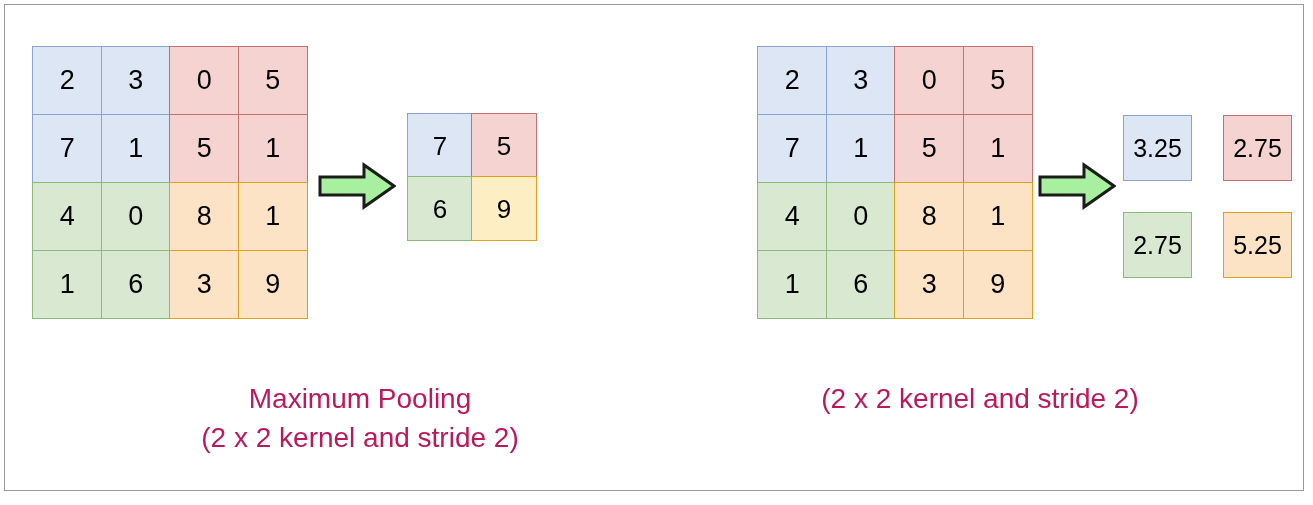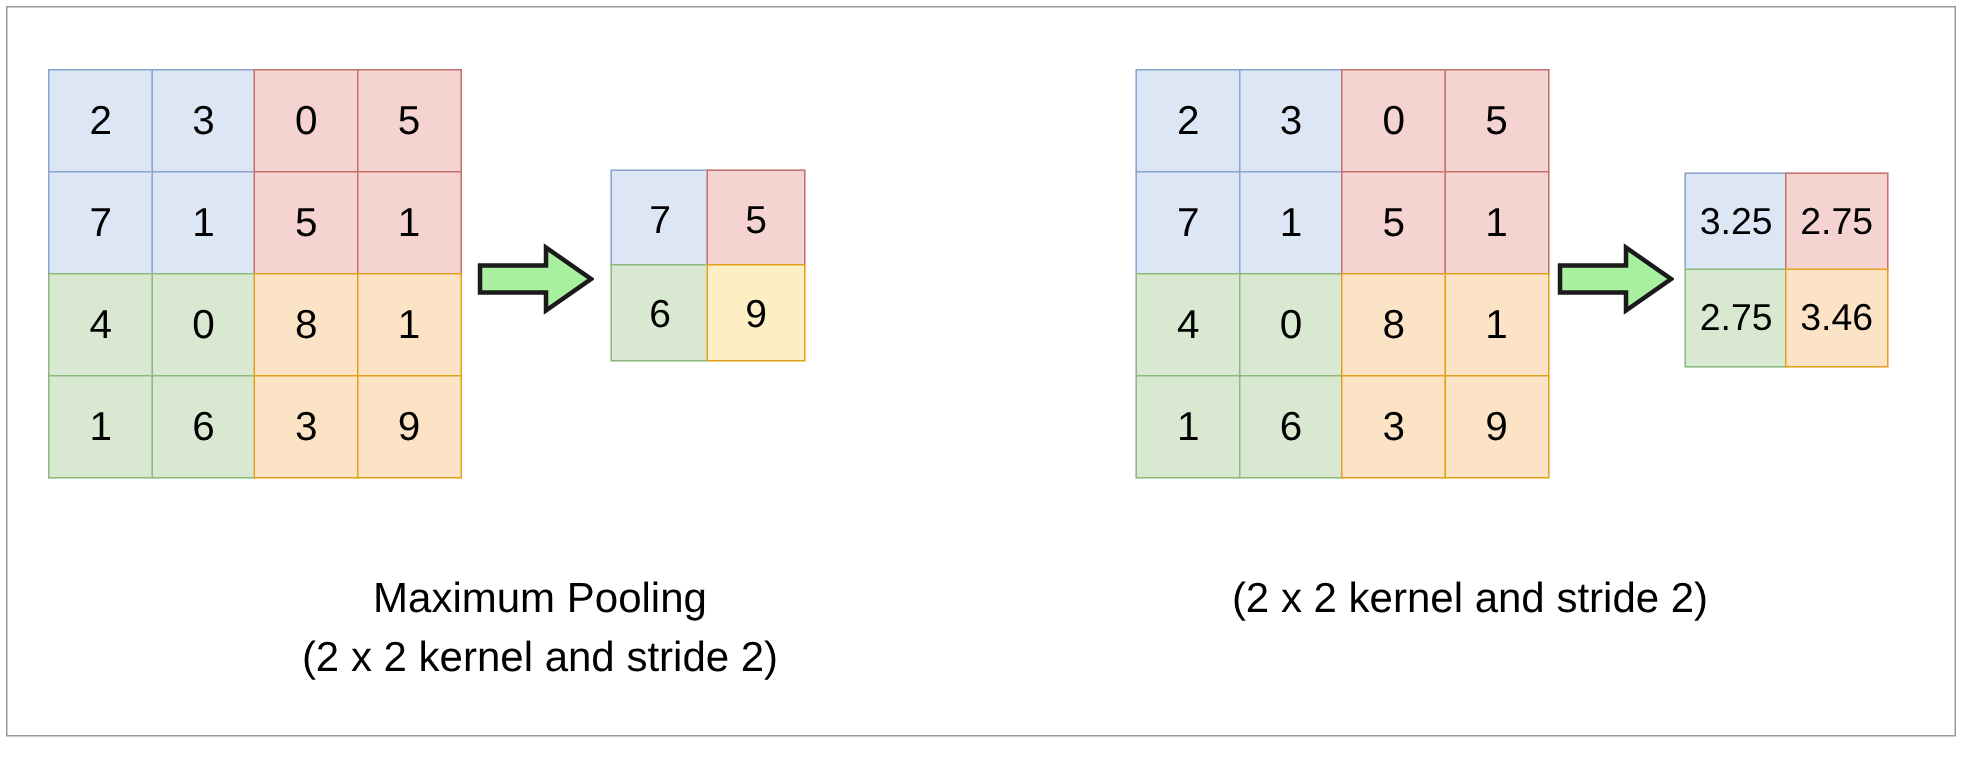--- a/index.html
+++ b/index.html
@@ -51,20 +51,21 @@
     grid-template-rows: repeat(2, 63px);
     width: 128px;
     height: 126px;
   }
 
   .grid.out-grid-avg {
     grid-template-columns: repeat(2, 67px);
     grid-template-rows: repeat(2, 64px);
     width: 134px;
     height: 100px;
+    gap: 33px;
   }
 
   .cell {
     box-sizing: border-box;
     display: flex;
     align-items: center;
     justify-content: center;
     font-size: 27px;
     color: #000000;
     line-height: 1;
@@ -111,21 +112,21 @@
     position: absolute;
     width: 78px;
     height: 48px;
   }
 
   
   .caption {
     position: absolute;
     text-align: center;
     font-size: 28px;
-    color: #000000;
+    color: #be185d;
     line-height: 1.38;
     white-space: nowrap;
   }
   .caption .line { display: block; }
 </style>
 </head>
 <body>
 
 <div id="slide">
 
@@ -194,21 +195,21 @@
 
     <svg class="arrow" style="left:1038px; top:162px;" viewBox="0 0 78 48">
       <polygon points="2,15 46,15 46,3 76,24 46,45 46,33 2,33" fill="#a8f0a0" stroke="#1b1b1b" stroke-width="3" stroke-linejoin="miter"></polygon>
     </svg>
 
     <div class="shadow-wrap" style="left:1124px; top:116px;">
       <div class="grid out-grid-avg" id="avg-output-grid">
           <div class="cell c-blue">3.25</div>
           <div class="cell c-red">2.75</div>
           <div class="cell c-green">2.75</div>
-          <div class="cell c-orange">3.46</div>
+          <div class="cell c-orange">5.25</div>
         </div>
     </div>
 
     <div class="caption" style="left:680px; top:380px; width:600px;">
       <span class="line">(2 x 2 kernel and stride 2)</span>
     </div>
   </div>
 
 </div>
 

